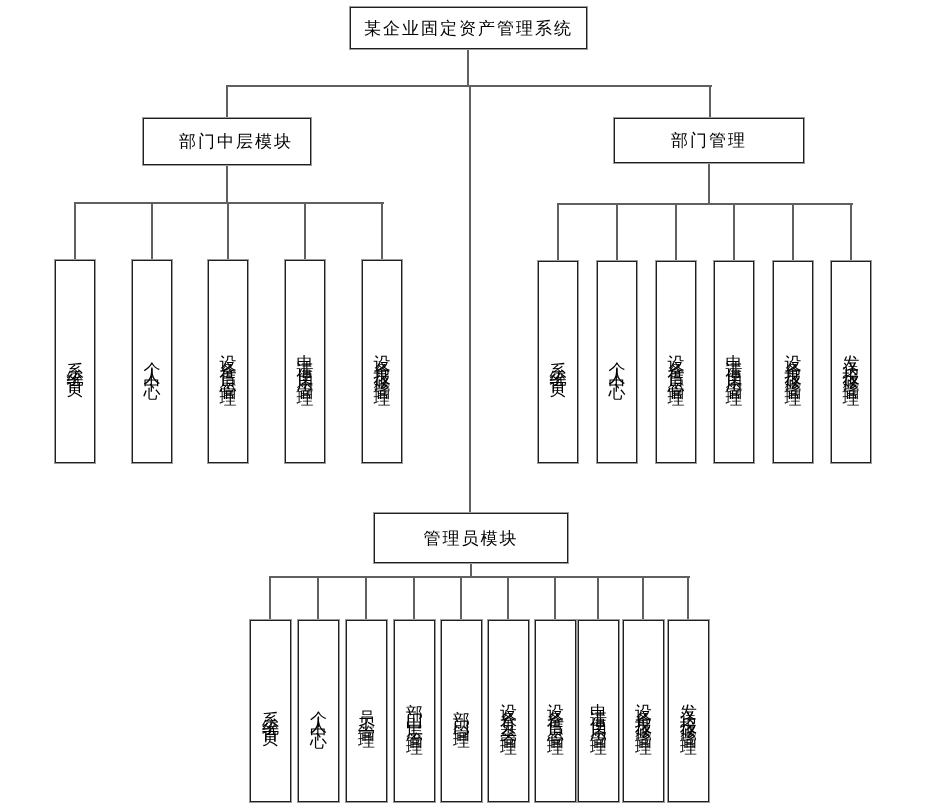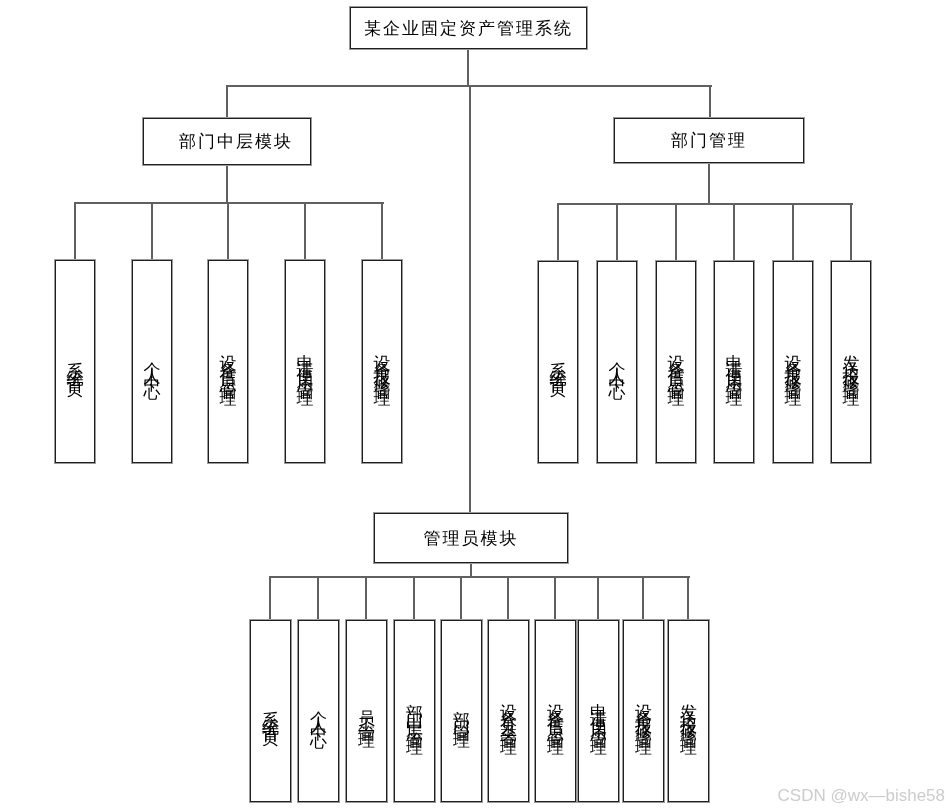--- a/index.html
+++ b/index.html
@@ -140,15 +140,14 @@
   <div class="node vnode" style="left:578px;top:620px;width:41px;height:182px;">
     <span class="lbl">申请使用管理</span>
   </div>
   <div class="node vnode" style="left:623px;top:620px;width:41px;height:182px;">
     <span class="lbl">设备报修管理</span>
   </div>
   <div class="node vnode" style="left:668px;top:620px;width:41px;height:182px;">
     <span class="lbl">发送报修管理</span>
   </div>
 
-  <div id="watermark">CSDN @wx—bishe58</div>
 
 </div>
 
 </body></html>

